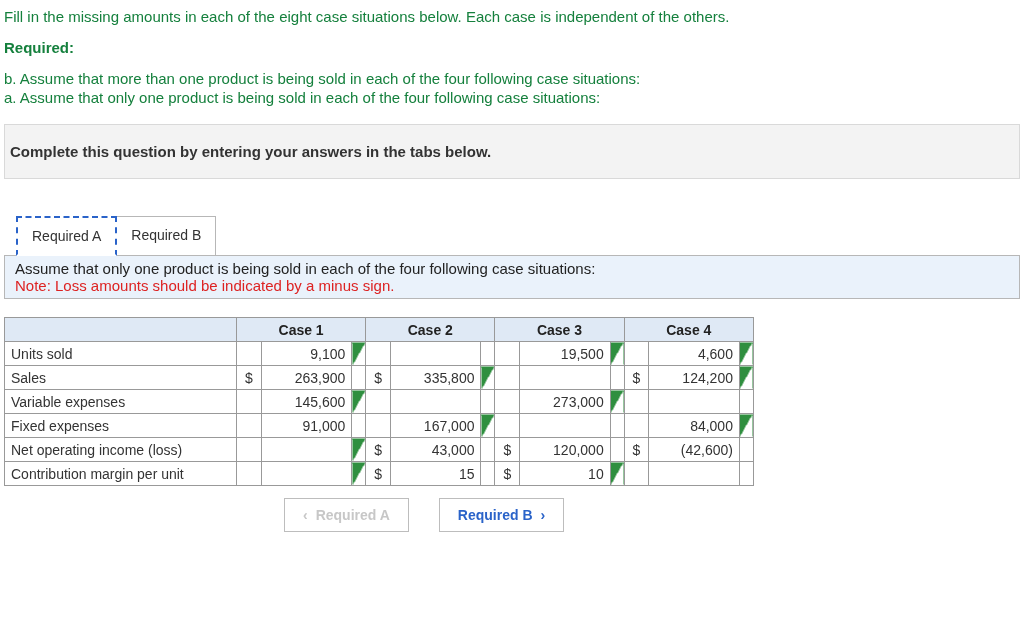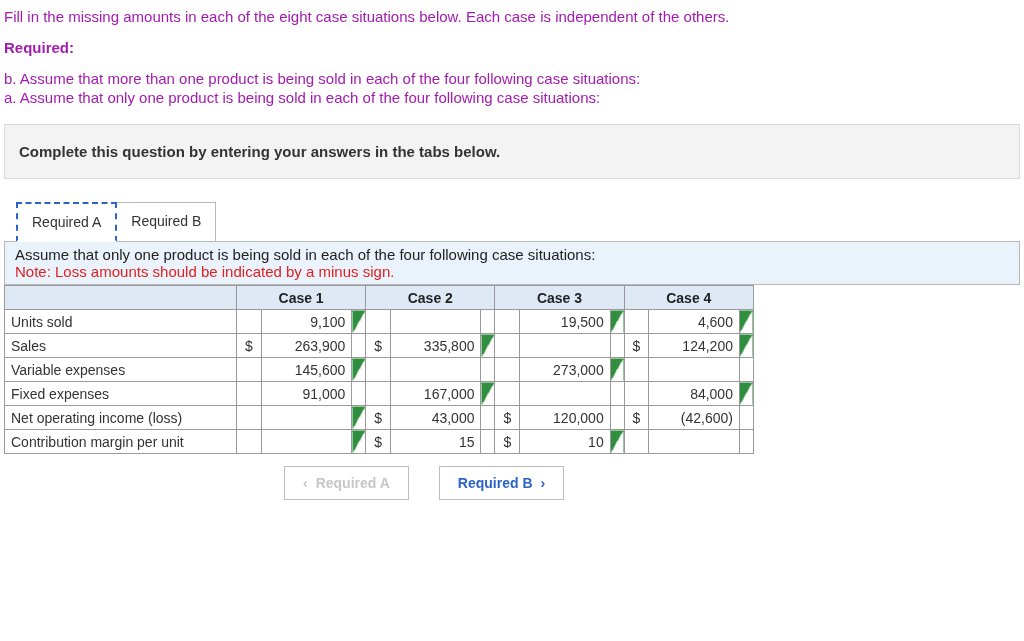--- a/index.html
+++ b/index.html
@@ -3,31 +3,31 @@
   <meta charset="utf-8">
   <style>
     * { box-sizing: border-box; margin: 0; padding: 0; }
     body {
       font-family: Arial, Helvetica, sans-serif;
       font-size: 15px;
       color: #333;
       background: #fff;
       padding: 8px 4px;
     }
-    .intro { margin-bottom: 16px; font-size: 15px; color: #a21caf;}
+    .intro { margin-bottom: 16px; font-size: 15px; color: #15803d;}
     .intro p { margin-bottom: 14px; }
     .req-head { font-weight: bold; margin-bottom: 12px; }
     .req-list { margin-bottom: 18px; }
     .req-list div { margin-bottom: 2px; }
     .instruction-box {
       background: #f3f3f3;
       border: 1px solid #d9d9d9;
-      padding: 18px 14px;
+      padding: 18px 5px;
       font-weight: bold;
-      margin-bottom: 23px;
+      margin-bottom: 37px;
     }
     .tabs-area { position: relative; }
     .tabs-row { display: flex; position: relative; z-index: 2; margin-left: 12px;}
     .tab {
       border: 1px solid #b7b7b7;
       background: #fff;
       padding: 10px 14px;
       font-size: 14px;
       color: #333;
       cursor: pointer;
@@ -40,21 +40,21 @@
       z-index: 3;
     }
     .tab-panel {
       border: 1px solid #b7b7b7;
       padding: 4px 10px 4px 10px;
       margin-top: -1px;
       background: #eaf2fb;
     }
     .tab-panel .line-black { color: #222; }
     .tab-panel .line-red { color: #d22; }
-    .data-wrap { }
+    .data-wrap { padding-top: 18px; }
     table.data {
       border-collapse: collapse;
       width: 750px;
       font-size: 14px;
     }
     table.data th, table.data td {
       border: 1px solid #999;
       padding: 3px 6px;
       height: 24px;
       vertical-align: middle;

